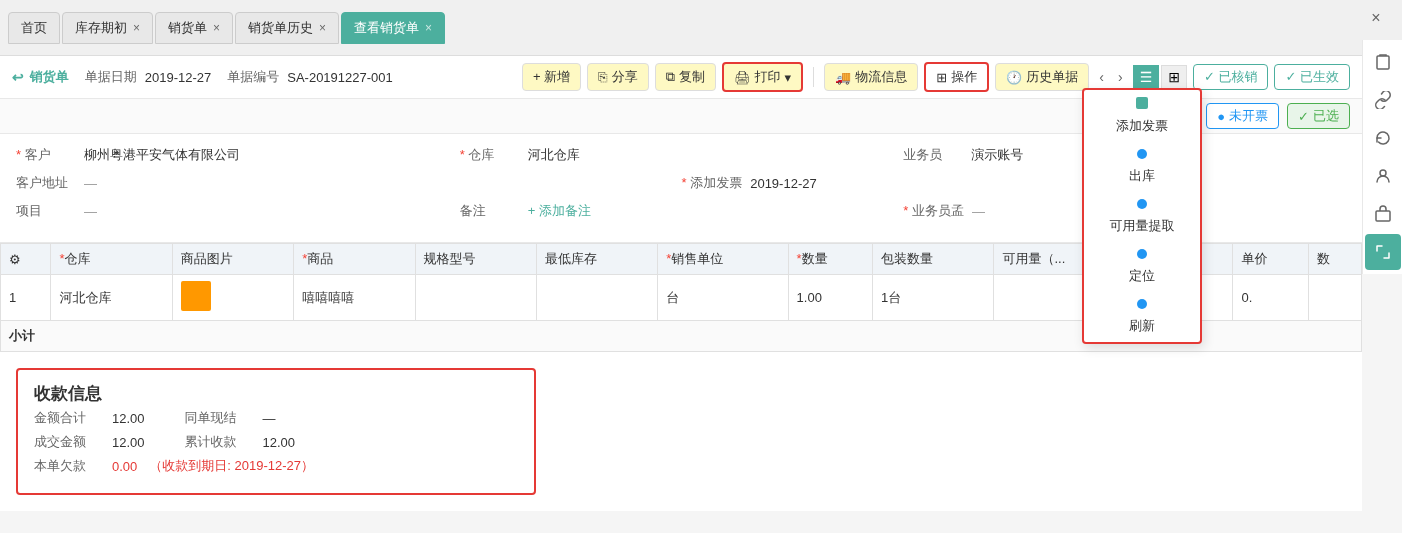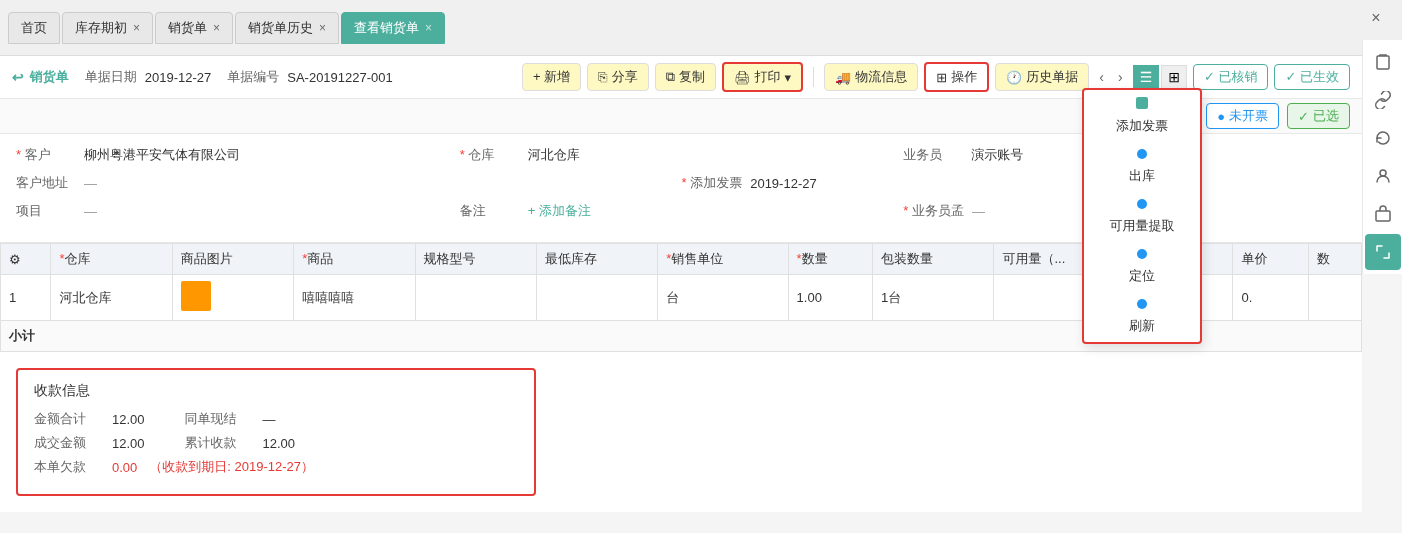--- a/index.html
+++ b/index.html
@@ -79,21 +79,21 @@
     .data-table td { padding: 6px 8px; border: 1px solid #e0e0e0; color: #333; }
     .data-table tr:nth-child(even) td { background: #fafafa; }
     .data-table .subtotal-row td { background: #f9f9f9; font-weight: bold; }
     .product-img { width: 30px; height: 30px; background: #ff9800; display: inline-block; border-radius: 2px; }
 
     
     .payment-box {
       border: 2px solid #e53935; margin: 8px 12px; padding: 12px 16px;
       border-radius: 4px; background: #fff; display: inline-block; min-width: 520px;
     }
-    .payment-title { font-weight: normal; font-size: 14px; color: #333; margin-bottom: 10px; }
+    .payment-title { font-weight: bold; font-size: 17px; color: #333; margin-bottom: 4px; }
     .payment-row { display: flex; align-items: center; margin-bottom: 6px; gap: 40px; }
     .payment-item { display: flex; align-items: center; gap: 8px; }
     .payment-key { color: #666; min-width: 70px; }
     .payment-val { color: #333; }
     .payment-val.red { color: #e53935; }
     .payment-val.link-text { color: #e53935; }
 
     
     .dropdown-menu {
       position: absolute; background: #fff; border: 1px solid #e0e0e0;

